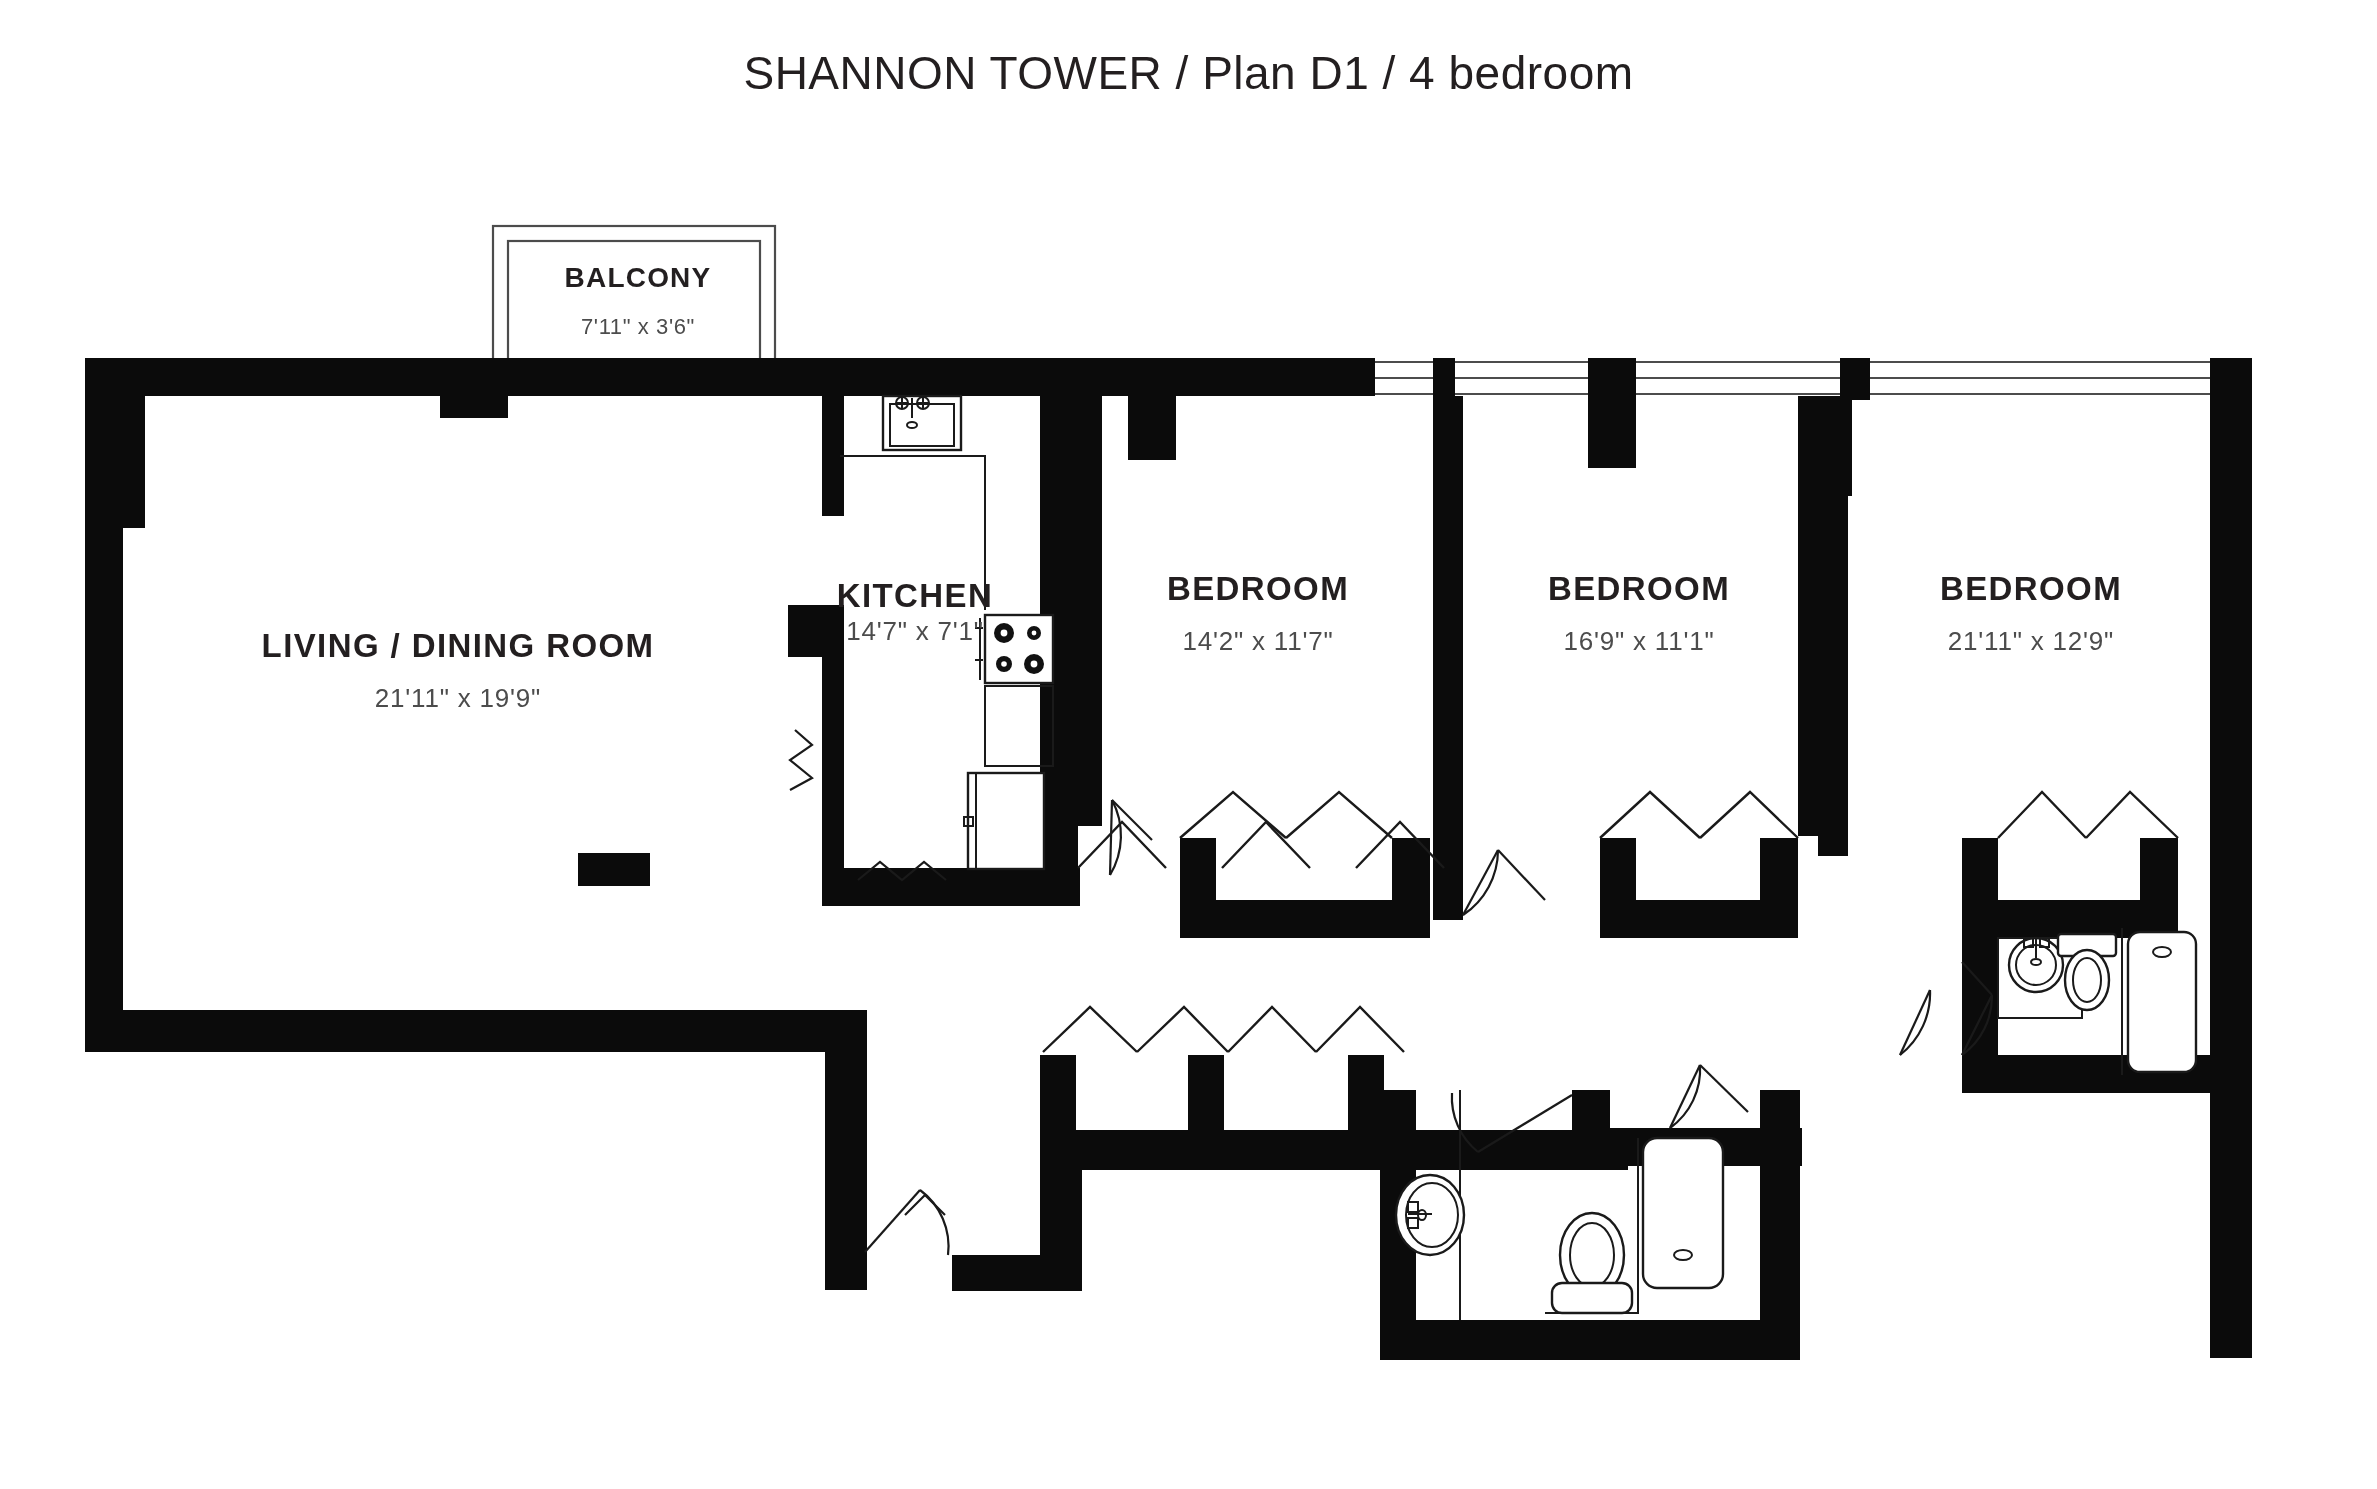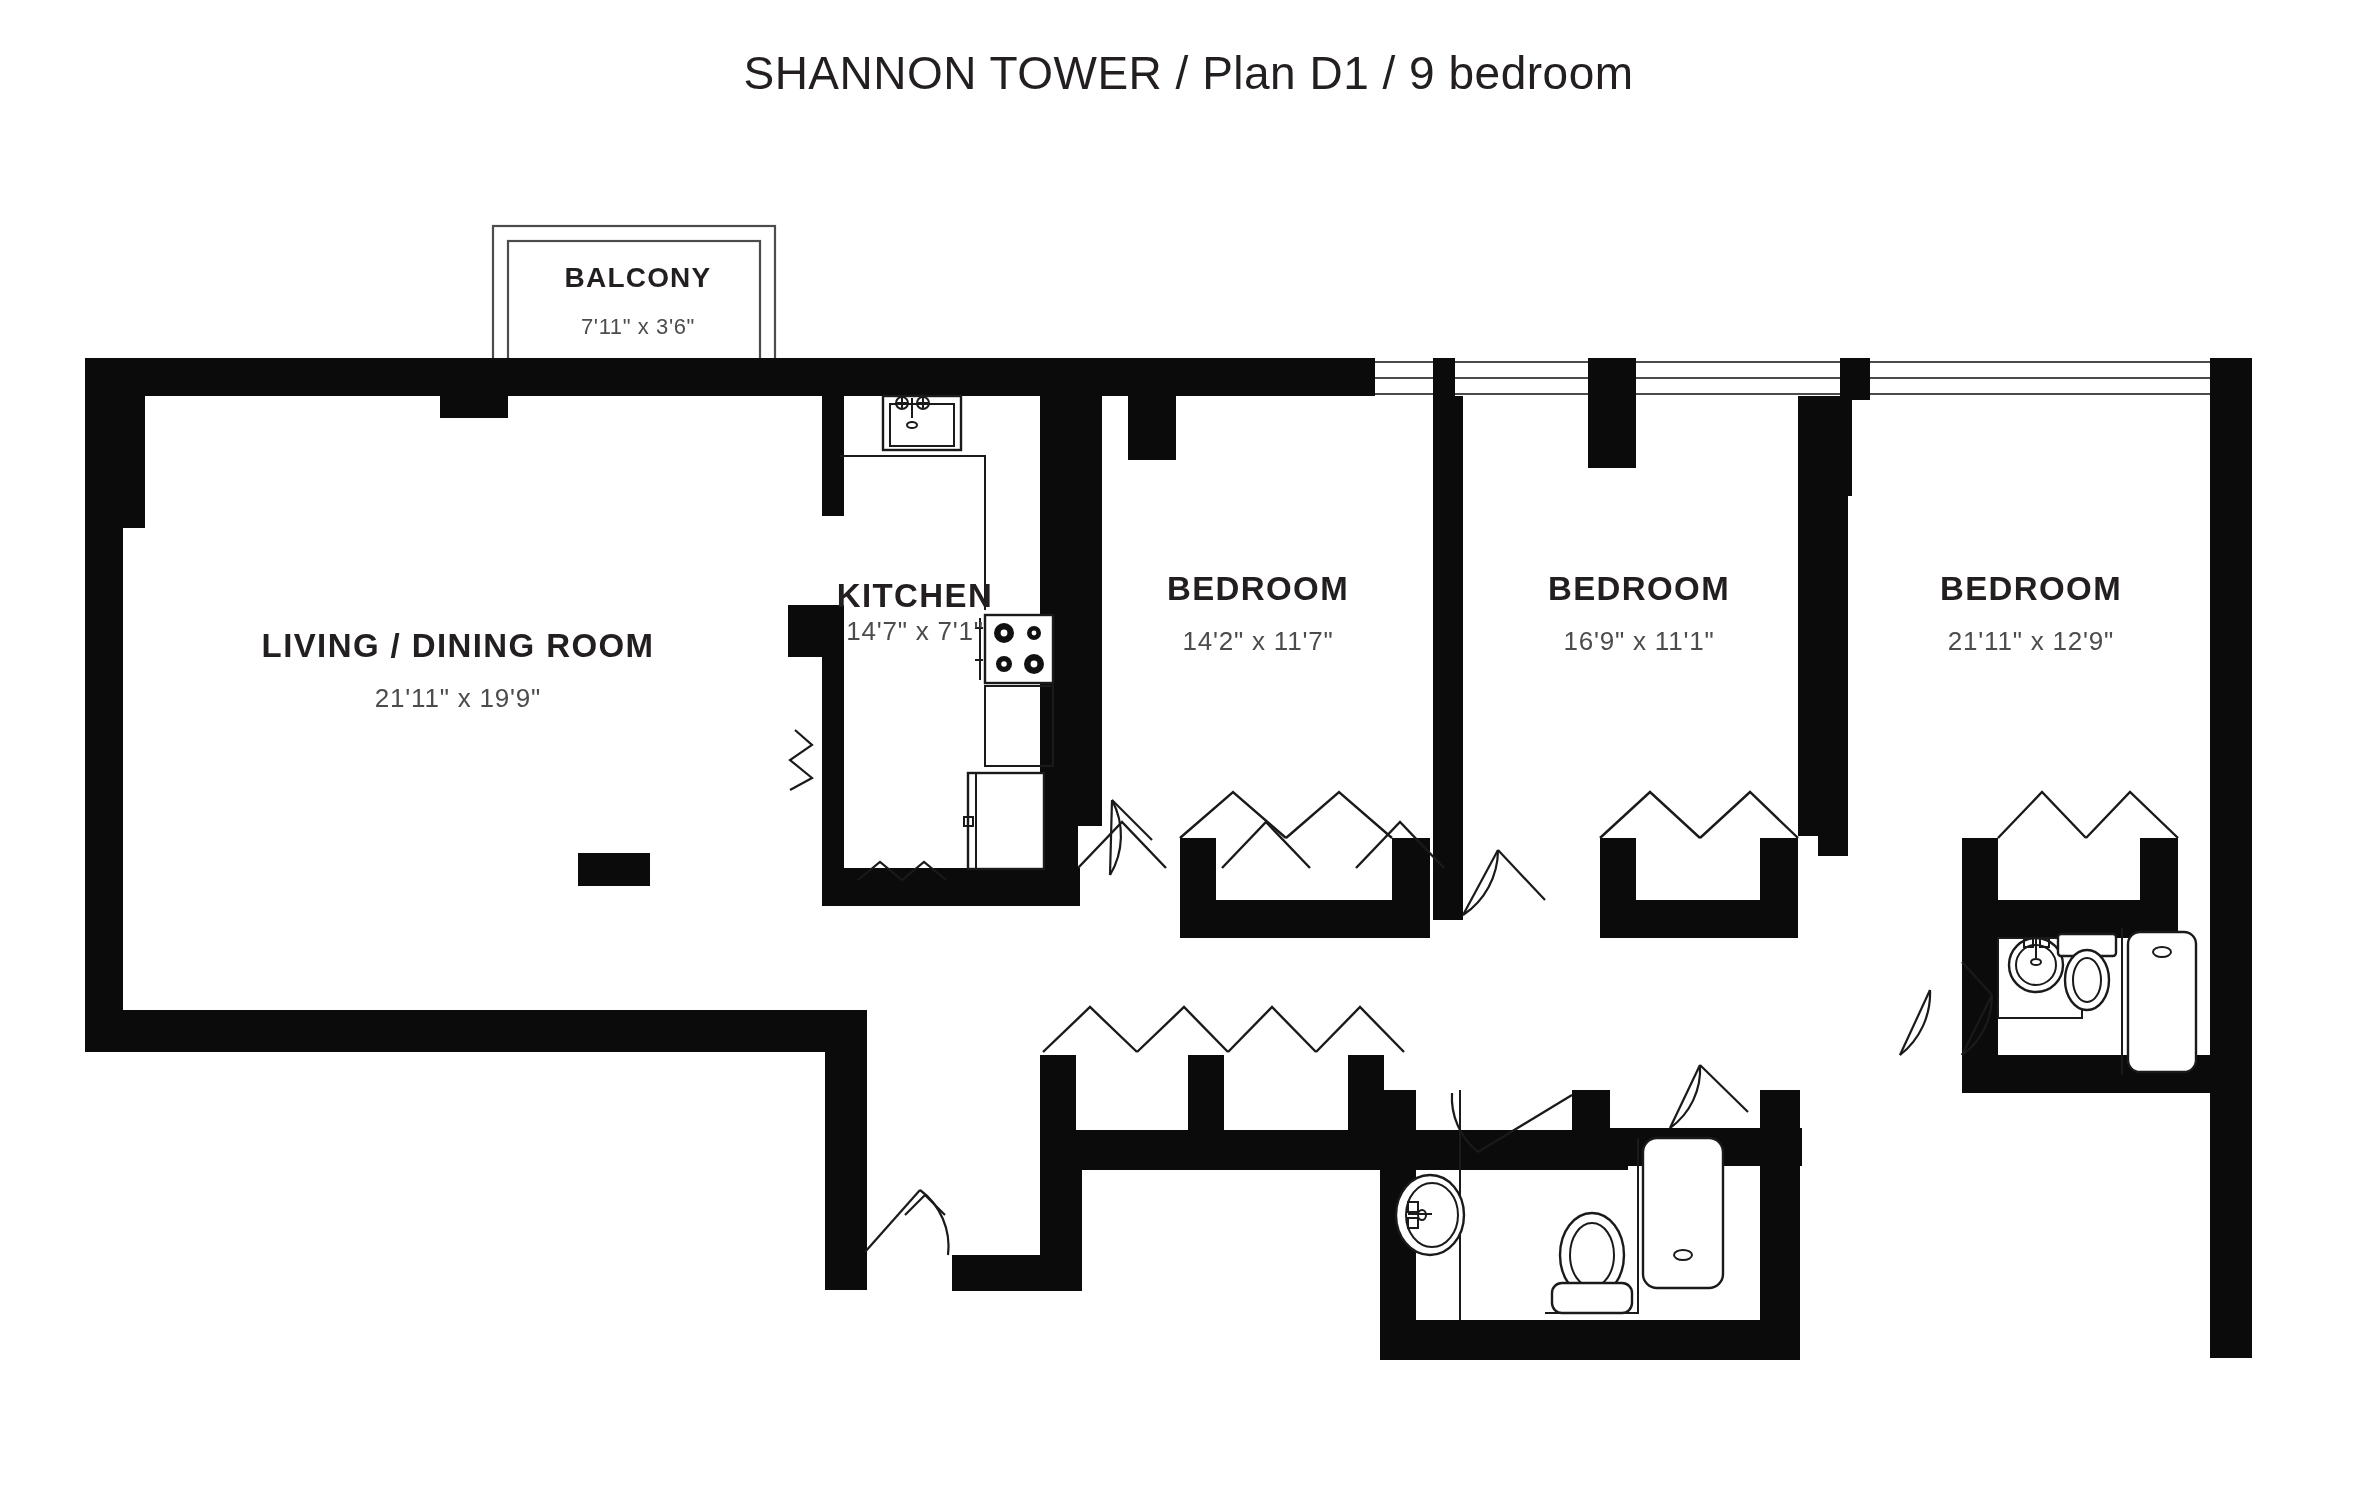--- a/index.html
+++ b/index.html
@@ -76,21 +76,21 @@
   .closet-door { fill: none; stroke: #1a1a1a; stroke-width: 2.4; }
   .break-line { fill: none; stroke: #1a1a1a; stroke-width: 2.2; }
   .burner-outer { fill: #111; }
   .burner-inner { fill: #fff; }
 </style>
 </head>
 <body>
 
 <div id="plan-root">
 
-  <div class="plan-title">SHANNON TOWER / Plan D1 / 9 bedroom</div>
+  <div class="plan-title">SHANNON TOWER / Plan D1 / 4 bedroom</div>
 
   <svg class="floorplan" viewBox="0 0 2377 1489">
 
     <g>
       <rect class="thinline" x="493" y="226" width="282" height="135"></rect>
       <rect class="thinline" x="508" y="241" width="252" height="120"></rect>
     </g>
 
     <g>
       <line class="thinline" x1="840" y1="362" x2="2210" y2="362"></line>

